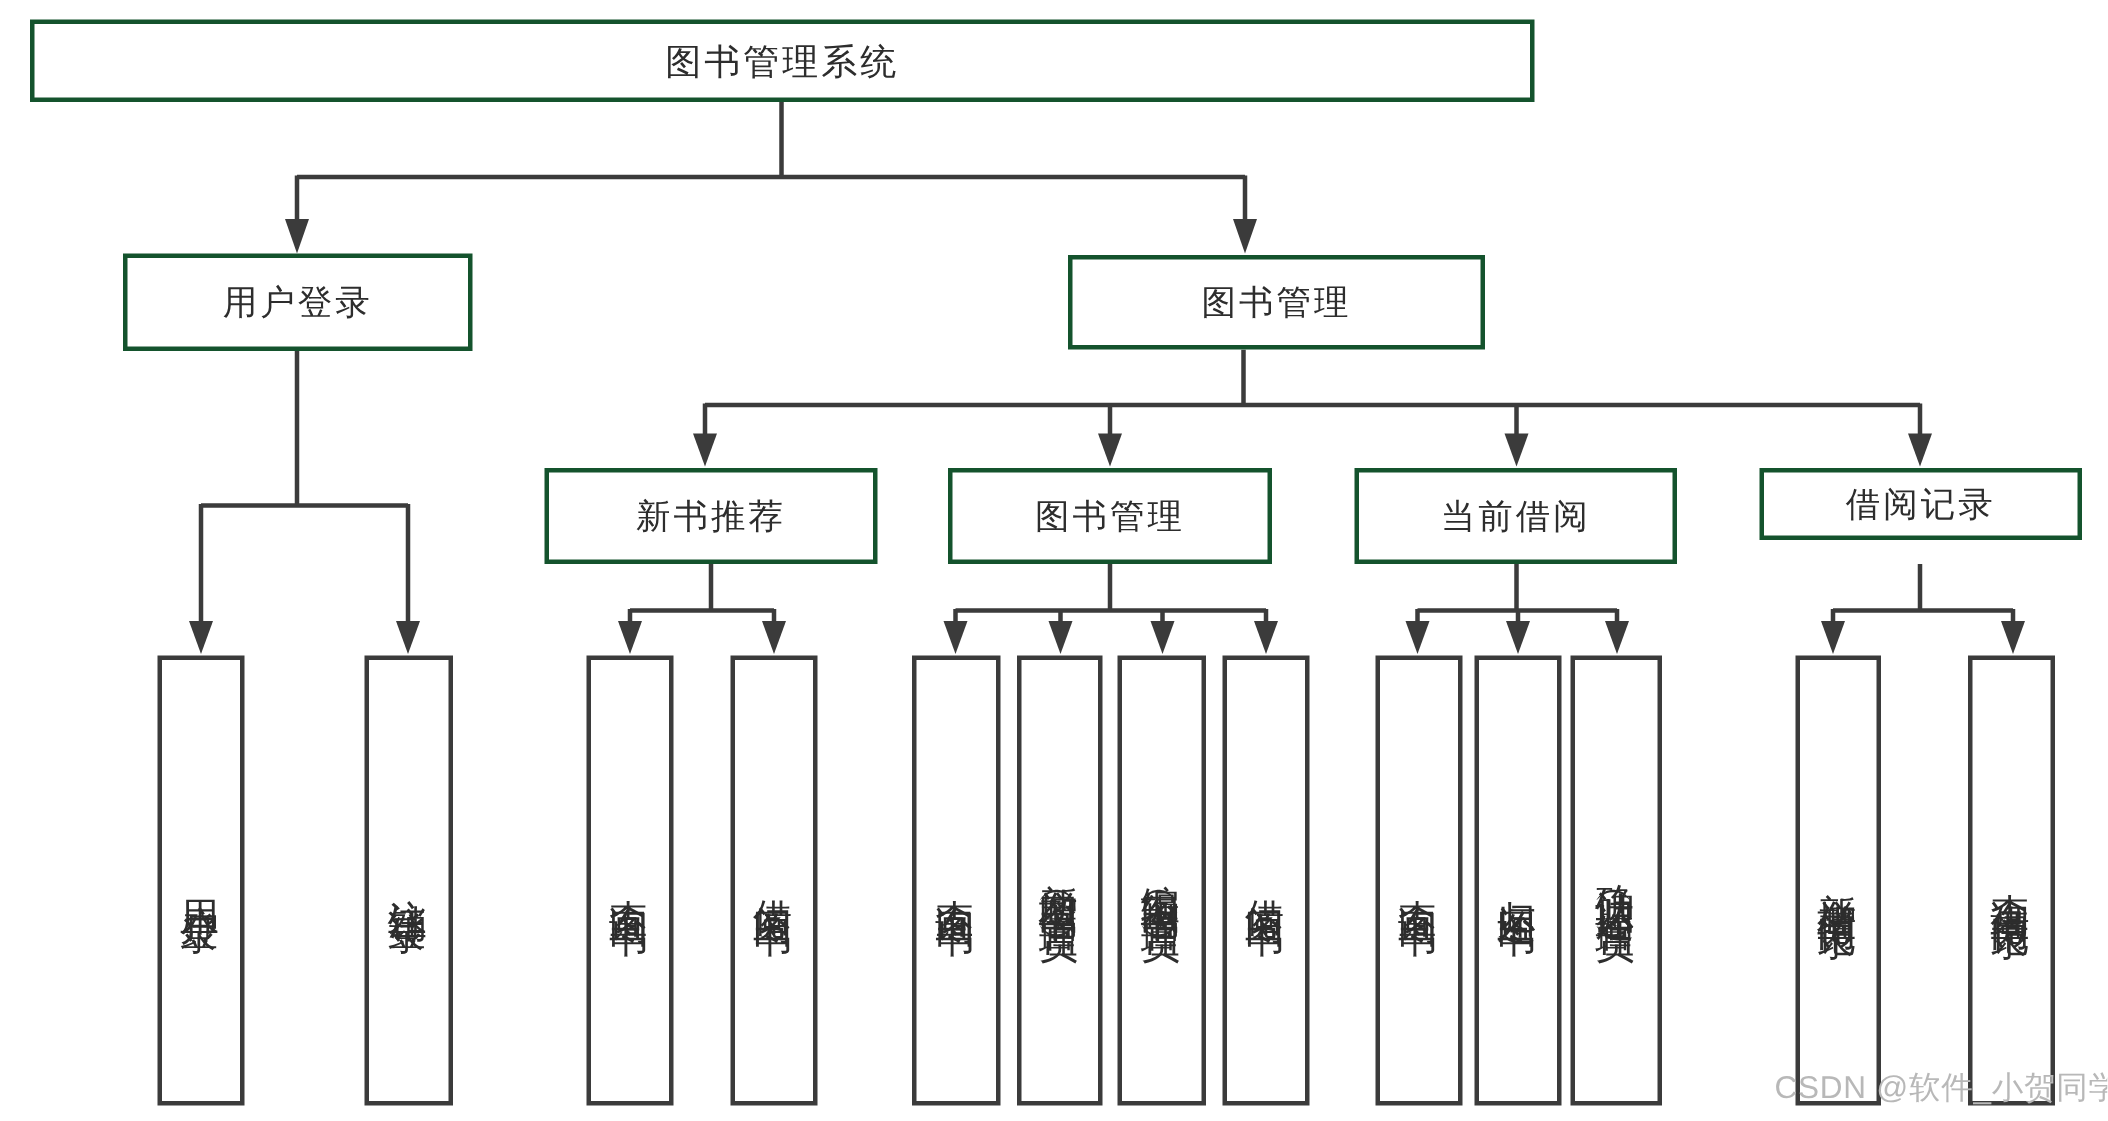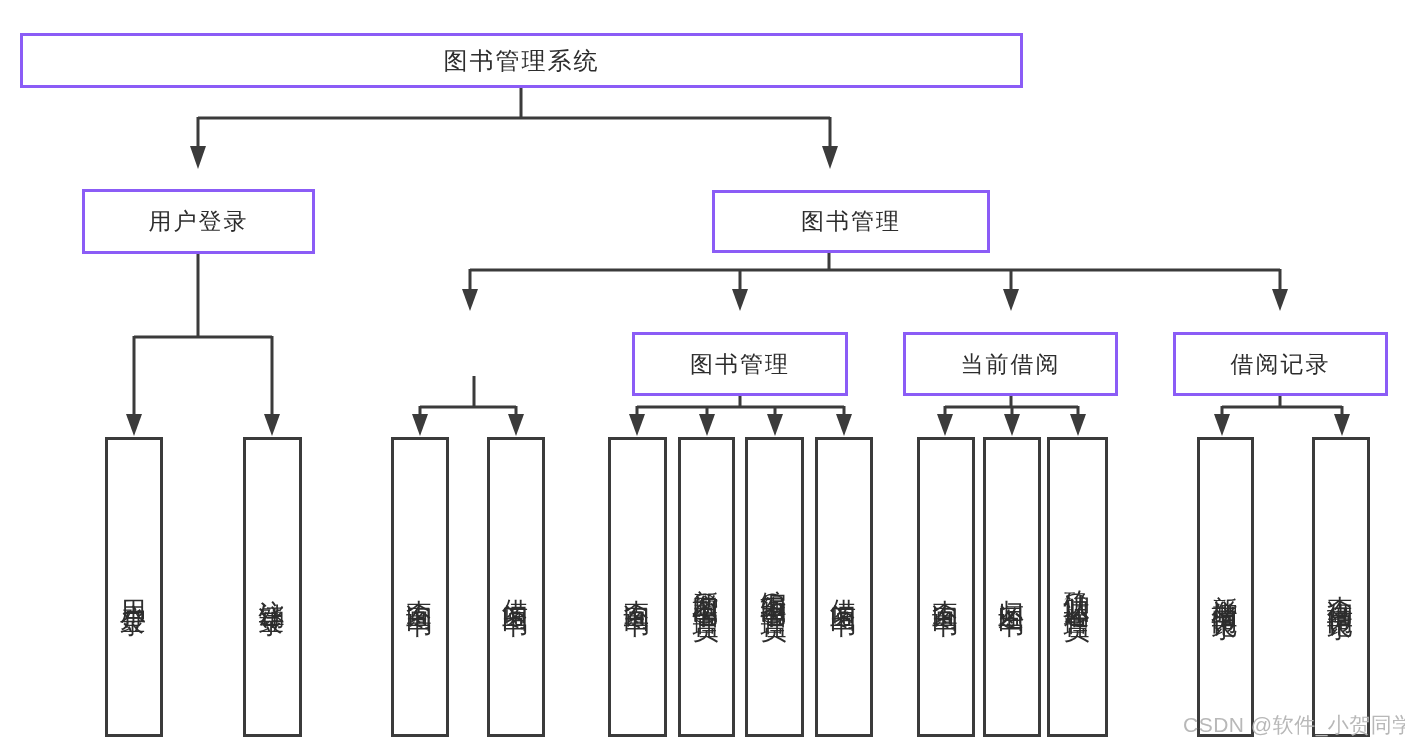--- a/index.html
+++ b/index.html
@@ -2,44 +2,44 @@
 <html><head>
 <meta charset="utf-8">
 <style>
   html,body{margin:0;padding:0;background:#ffffff;}
   .canvas{
     position:relative;width:1405px;height:747px;background:#ffffff;
     font-family:"Liberation Sans",sans-serif;overflow:hidden;
   }
   .wires{position:absolute;left:0;top:0;z-index:1;}
   .node{
-    position:absolute;box-sizing:border-box;border:3px solid #8b5cf6;background:#fff;
+    position:absolute;box-sizing:border-box;border:3px solid #14532d;background:#fff;
     display:flex;align-items:center;justify-content:center;
-    font-size:23px;letter-spacing:2px;color:#2d2d2d;z-index:2;white-space:nowrap;margin-top:20px;
+    font-size:23px;letter-spacing:2px;color:#2d2d2d;z-index:2;white-space:nowrap;
   }
   .node.root{font-size:24px;}
   .leaf{
     position:absolute;top:437px;height:300px;box-sizing:border-box;
     border:3px solid #3b3b3b;background:#fff;
     writing-mode:vertical-rl;text-orientation:mixed;
     display:flex;align-items:center;justify-content:center;
     font-size:26px;letter-spacing:4px;color:#2d2d2d;z-index:2;white-space:nowrap;
   }
   .watermark{
     position:absolute;left:1183px;top:711px;z-index:5;
     font-size:21px;color:#b8b8b8;letter-spacing:0.5px;white-space:nowrap;
   }
   
   #root{left:20px;top:13px;width:1003px;height:55px;}
   #n-user-login{left:82px;top:169px;width:233px;height:65px;}
   #n-book-mgmt{left:712px;top:170px;width:278px;height:63px;}
   #g0{left:363px;top:312px;width:222px;height:64px;}
   #g1{left:632px;top:312px;width:216px;height:64px;}
   #g2{left:903px;top:312px;width:215px;height:64px;}
-  #g3{left:1173px;top:312px;width:215px;height:64px;}
+  #g3{left:1173px;top:312px;width:215px;height:48px;}
   #l-a0{left:105px;width:58px;}
   #l-a1{left:243px;width:59px;}
   #l-b00{left:391px;width:58px;}
   #l-b01{left:487px;width:58px;}
   #l-b10{left:608px;width:59px;}
   #l-b11{left:678px;width:57px;}
   #l-b12{left:745px;width:59px;}
   #l-b13{left:815px;width:58px;}
   #l-b20{left:917px;width:58px;}
   #l-b21{left:983px;width:58px;}
@@ -97,20 +97,21 @@
       <path d="M1214,414 H1230 L1222,436 Z"></path>
         <path d="M1334,414 H1350 L1342,436 Z"></path>
     </g>
   </svg>
 
   <div id="root" class="node root">图书管理系统</div>
 
   <div id="n-user-login" class="node">用户登录</div>
   <div id="n-book-mgmt" class="node">图书管理</div>
 
+  <div id="g0" class="node">新书推荐</div>
   <div id="g1" class="node">图书管理</div>
   <div id="g2" class="node">当前借阅</div>
   <div id="g3" class="node">借阅记录</div>
 
   <div id="l-a0" class="leaf">用户登录</div>
   <div id="l-a1" class="leaf">注销登录</div>
 
   <div id="l-b00" class="leaf">查询图书</div>
   <div id="l-b01" class="leaf">借阅图书</div>
 

